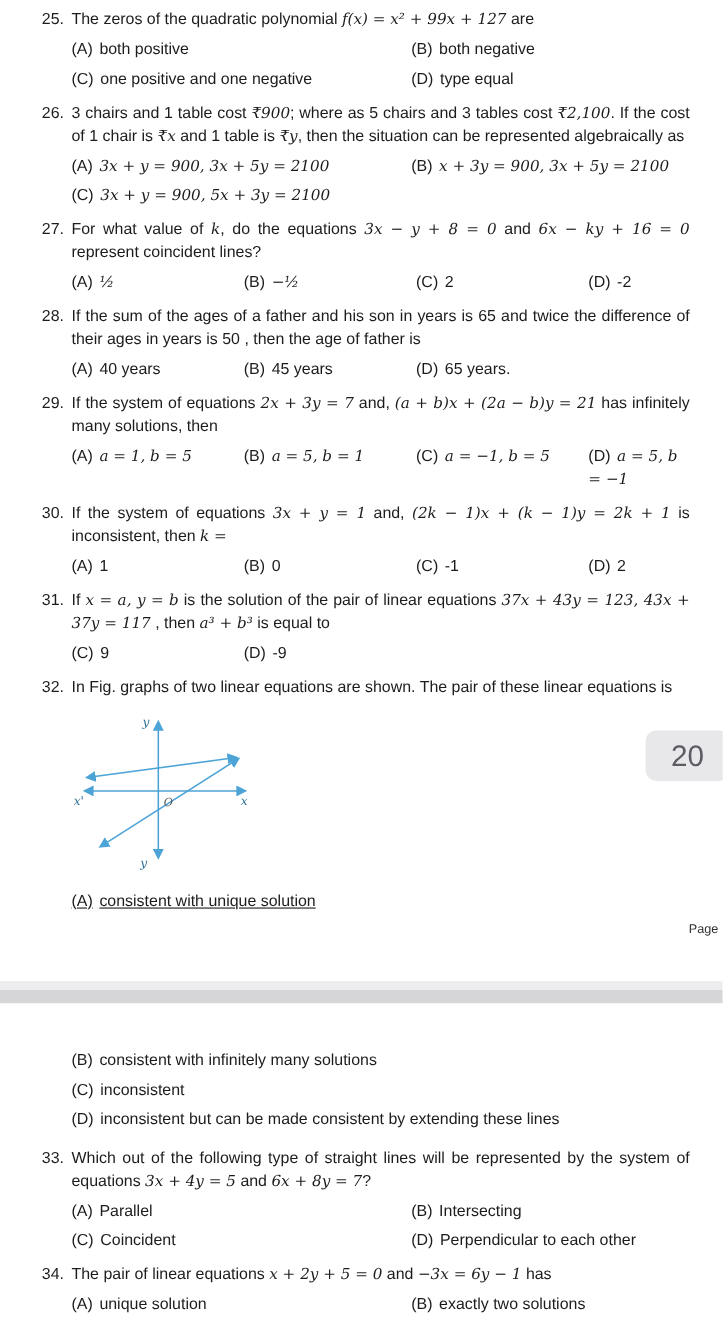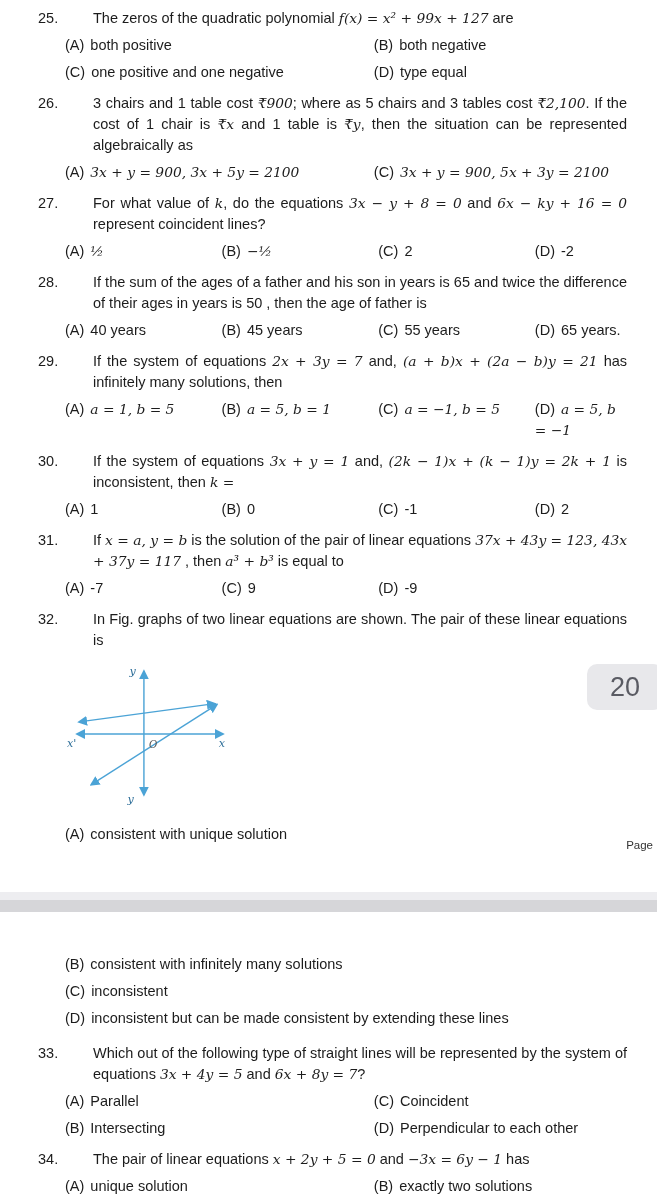--- a/index.html
+++ b/index.html
@@ -13,30 +13,30 @@
     position: relative;
     overflow: hidden;
   }
   .page { padding: 8px 30px 0 38px; }
   .page1 { height: 892px; overflow: hidden; }
   .page2 { padding-top: 42px; }
 
   .question { display: flex; margin-bottom: 10px; }
   .qnum { width: 27px; flex: 0 0 27px; line-height: 21px; }
   .qbody { flex: 1; min-width: 0; }
-  .qtext { text-align: justify; line-height: 21px; margin-bottom: 6px; margin-left: 28px; }
+  .qtext { text-align: justify; line-height: 21px; margin-bottom: 6px; }
   .plain { font-family: "Liberation Sans", sans-serif; }
   .math { font-family: "DejaVu Serif", serif; font-style: italic; font-size: 13.8px; }
 
   .opts { margin-top: 2px; }
   .opt { line-height: 21px; }
   .opt-label { margin-right: 6px; }
   .grid2 { display: grid; grid-template-columns: 1.22fr 1fr; row-gap: 6px; }
   .grid4 { display: grid; grid-template-columns: 1.7fr 1.7fr 1.7fr 1fr; }
-  .col1 .opt { margin-bottom: 6px; }
+  .col1 .opt { margin-bottom: 6px; text-decoration: underline; }
   .orphans { padding-left: 27px; margin-bottom: 14px; }
   .orphans .opt { margin-bottom: 6px; }
 
   .figwrap { margin: 4px 0 12px 0; }
 
   .band-light { width: 657px; height: 8px; background: #ededf0; }
   .band-dark  { width: 657px; height: 12px; background: #d6d6d9; }
 
   .page-badge {
     position: absolute; top: 664px; right: -6px;
@@ -69,20 +69,21 @@
         </div>
     </div>
   </div>
 
   <div class="question">
     <div class="qnum">26.</div>
     <div class="qbody">
       <div class="qtext"><span class="plain">3 chairs and 1 table cost </span><span class="math">₹900</span><span class="plain">; where as 5 chairs and 3 tables cost </span><span class="math">₹2,100</span><span class="plain">. If the cost of 1 chair is </span><span class="math">₹x</span><span class="plain"> and 1 table is </span><span class="math">₹y</span><span class="plain">, then the situation can be represented algebraically as</span></div>
       <div class="opts grid2">
           <div class="opt"><span class="opt-label">(A)</span><span><span class="math">3x + y = 900, 3x + 5y = 2100</span></span></div>
+          <div class="opt"><span class="opt-label">(B)</span><span><span class="math">x + 3y = 900, 3x + 5y = 2100</span></span></div>
           <div class="opt"><span class="opt-label">(C)</span><span><span class="math">3x + y = 900, 5x + 3y = 2100</span></span></div>
         </div>
     </div>
   </div>
 
   <div class="question">
     <div class="qnum">27.</div>
     <div class="qbody">
       <div class="qtext"><span class="plain">For what value of </span><span class="math">k</span><span class="plain">, do the equations </span><span class="math">3x − y + 8 = 0</span><span class="plain"> and </span><span class="math">6x − ky + 16 = 0</span><span class="plain"> represent coincident lines?</span></div>
       <div class="opts grid4">
@@ -94,21 +95,20 @@
     </div>
   </div>
 
   <div class="question">
     <div class="qnum">28.</div>
     <div class="qbody">
       <div class="qtext"><span class="plain">If the sum of the ages of a father and his son in years is 65 and twice the difference of their ages in years is 50 , then the age of father is</span></div>
       <div class="opts grid4">
           <div class="opt"><span class="opt-label">(A)</span><span><span class="plain">40 years</span></span></div>
           <div class="opt"><span class="opt-label">(B)</span><span><span class="plain">45 years</span></span></div>
-          <div class="opt"><span class="opt-label">(C)</span><span><span class="plain">55 years</span></span></div>
           <div class="opt"><span class="opt-label">(D)</span><span><span class="plain">65 years.</span></span></div>
         </div>
     </div>
   </div>
 
   <div class="question">
     <div class="qnum">29.</div>
     <div class="qbody">
       <div class="qtext"><span class="plain">If the system of equations </span><span class="math">2x + 3y = 7</span><span class="plain"> and, </span><span class="math">(a + b)x + (2a − b)y = 21</span><span class="plain"> has infinitely many solutions, then</span></div>
       <div class="opts grid4">
@@ -131,21 +131,20 @@
           <div class="opt"><span class="opt-label">(D)</span><span><span class="plain">2</span></span></div>
         </div>
     </div>
   </div>
 
   <div class="question">
     <div class="qnum">31.</div>
     <div class="qbody">
       <div class="qtext"><span class="plain">If </span><span class="math">x = a, y = b</span><span class="plain"> is the solution of the pair of linear equations </span><span class="math">37x + 43y = 123, 43x + 37y = 117</span><span class="plain"> , then </span><span class="math">a³ + b³</span><span class="plain"> is equal to</span></div>
       <div class="opts grid4">
-          <div class="opt"><span class="opt-label">(A)</span><span><span class="plain">-7</span></span></div>
           <div class="opt"><span class="opt-label">(C)</span><span><span class="plain">9</span></span></div>
           <div class="opt"><span class="opt-label">(D)</span><span><span class="plain">-9</span></span></div>
         </div>
     </div>
   </div>
 
   <div class="question">
     <div class="qnum">32.</div>
     <div class="qbody">
       <div class="qtext"><span class="plain">In Fig. graphs of two linear equations are shown. The pair of these linear equations is</span></div>
@@ -185,22 +184,22 @@
       <div class="opt"><span class="opt-label">(C)</span><span><span class="plain">inconsistent</span></span></div>
       <div class="opt"><span class="opt-label">(D)</span><span><span class="plain">inconsistent but can be made consistent by extending these lines</span></span></div>
     </div>
 
   <div class="question">
     <div class="qnum">33.</div>
     <div class="qbody">
       <div class="qtext"><span class="plain">Which out of the following type of straight lines will be represented by the system of equations </span><span class="math">3x + 4y = 5</span><span class="plain"> and </span><span class="math">6x + 8y = 7</span><span class="plain">?</span></div>
       <div class="opts grid2">
           <div class="opt"><span class="opt-label">(A)</span><span><span class="plain">Parallel</span></span></div>
+          <div class="opt"><span class="opt-label">(B)</span><span><span class="plain">Intersecting</span></span></div>
           <div class="opt"><span class="opt-label">(C)</span><span><span class="plain">Coincident</span></span></div>
-          <div class="opt"><span class="opt-label">(B)</span><span><span class="plain">Intersecting</span></span></div>
           <div class="opt"><span class="opt-label">(D)</span><span><span class="plain">Perpendicular to each other</span></span></div>
         </div>
     </div>
   </div>
 
   <div class="question">
     <div class="qnum">34.</div>
     <div class="qbody">
       <div class="qtext"><span class="plain">The pair of linear equations </span><span class="math">x + 2y + 5 = 0</span><span class="plain"> and </span><span class="math">−3x = 6y − 1</span><span class="plain"> has</span></div>
       <div class="opts grid2">

